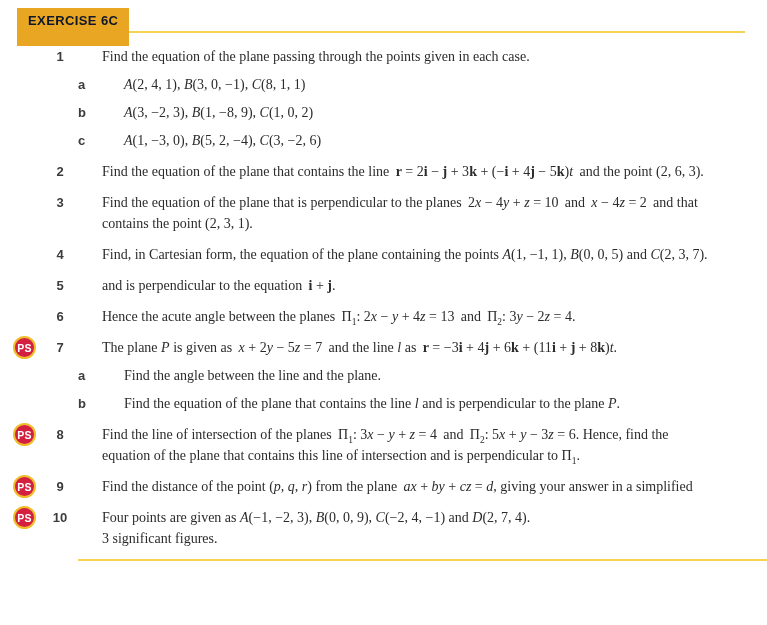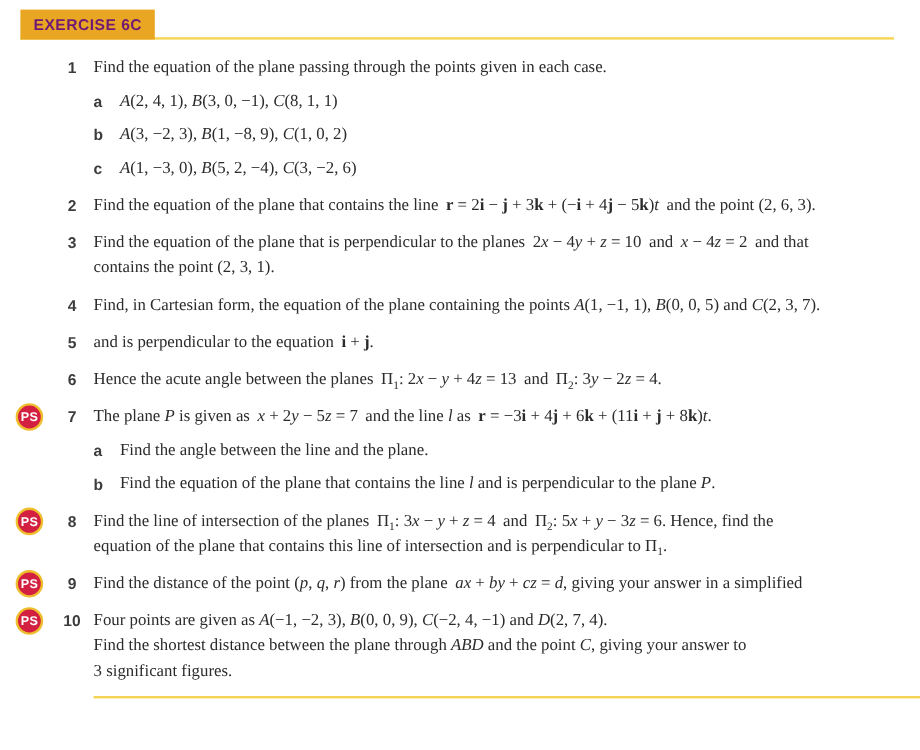--- a/index.html
+++ b/index.html
@@ -13,43 +13,43 @@
   *{box-sizing:border-box;}
   html,body{margin:0;padding:0;}
   body{
     width:767px;height:625px;overflow:hidden;position:relative;
     background:#ffffff;
     font-family:"Liberation Serif",serif;
     font-size:14px;color:var(--text-dark);
   }
   header{position:relative;height:33px;}
   .badge{
-    position:absolute;left:17px;top:8px;height:25px;line-height:25px;
-    padding:0 11px;background:var(--badge-gold);color:#701a75;
+    position:absolute;left:17px;top:8px;height:38px;line-height:25px;
+    padding:0 11px;background:var(--badge-gold);color:#0f172a;
     font-family:"Liberation Sans",sans-serif;font-weight:bold;font-size:13px;
     letter-spacing:0.4px;z-index:2;
   }
   .header-rule{
     position:absolute;left:17px;top:31px;width:728px;height:2px;
     background:var(--rule-yellow);z-index:1;
   }
   main{margin-top:13px;}
   .q-row{position:relative;padding-left:78px;margin-bottom:10px;white-space:nowrap;}
   .q-num{
     position:absolute;left:48px;top:0;width:24px;text-align:center;
     font-family:"Liberation Sans",sans-serif;font-weight:bold;font-size:13px;
     color:var(--label-gray);line-height:21px;
   }
   .ps-badge{
     position:absolute;left:13px;top:-1px;width:23px;height:23px;border-radius:50%;
     background:var(--ps-red);border:2px solid var(--ps-ring);color:#ffffff;
     font-family:Liberation Sans, sans-serif;font-weight:bold;font-size:10.5px;
     display:flex;align-items:center;justify-content:center;letter-spacing:0.2px;
   }
-  .q-line{line-height:21px;}
+  .q-line{line-height:21px;margin-left:24px;}
   .q-sub{position:relative;padding-left:22px;margin-top:7px;}
   .sub-label{
     position:absolute;left:0;top:0;
     font-family:"Liberation Sans",sans-serif;font-weight:bold;font-size:13px;
     color:var(--label-gray);line-height:21px;
   }
   .it{font-style:italic;}
   .bd{font-weight:bold;}
   sub{font-size:0.68em;line-height:0;}
   .bottom-rule{height:2px;background:var(--rule-yellow);margin:4px 0 0 78px;}
@@ -140,19 +140,18 @@
         <span class="q-num">9</span>
         <div class="q-body">
           <div class="q-line"><span>Find the distance of the point (</span><span class="it">p</span><span>, </span><span class="it">q</span><span>, </span><span class="it">r</span><span>) from the plane  </span><span class="it">ax</span><span> + </span><span class="it">by</span><span> + </span><span class="it">cz</span><span> = </span><span class="it">d</span><span>, giving your answer in a simplified</span></div>
         </div>
       </div>
       <div class="q-row">
         <span class="ps-badge">PS</span>
         <span class="q-num">10</span>
         <div class="q-body">
           <div class="q-line"><span>Four points are given as </span><span class="it">A</span><span>(−1, −2, 3), </span><span class="it">B</span><span>(0, 0, 9), </span><span class="it">C</span><span>(−2, 4, −1) and </span><span class="it">D</span><span>(2, 7, 4).</span></div>
-          <div class="q-line"><span>Find the shortest distance between the plane through </span><span class="it">ABD</span><span> and the point </span><span class="it">C</span><span>, giving your answer to</span></div>
           <div class="q-line"><span>3 significant figures.</span></div>
         </div>
       </div>
     </main>
   <div class="bottom-rule"></div>
 </div>
 
 </body></html>

